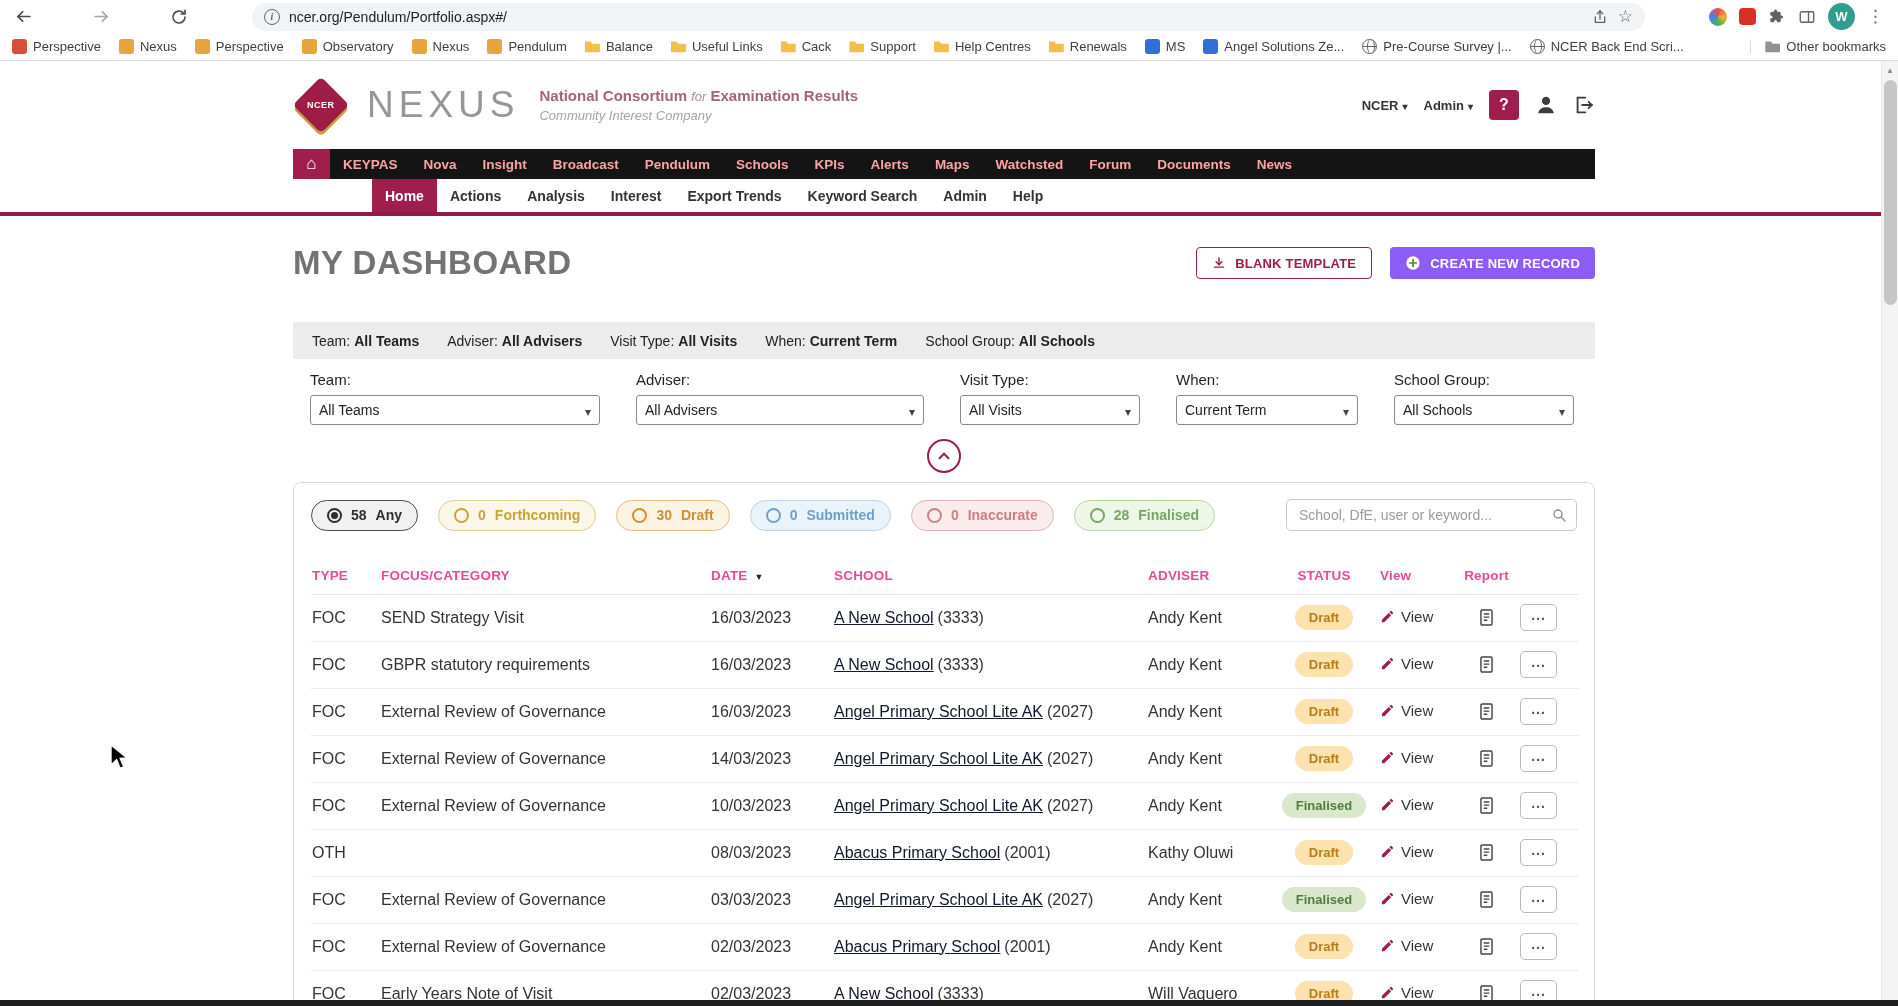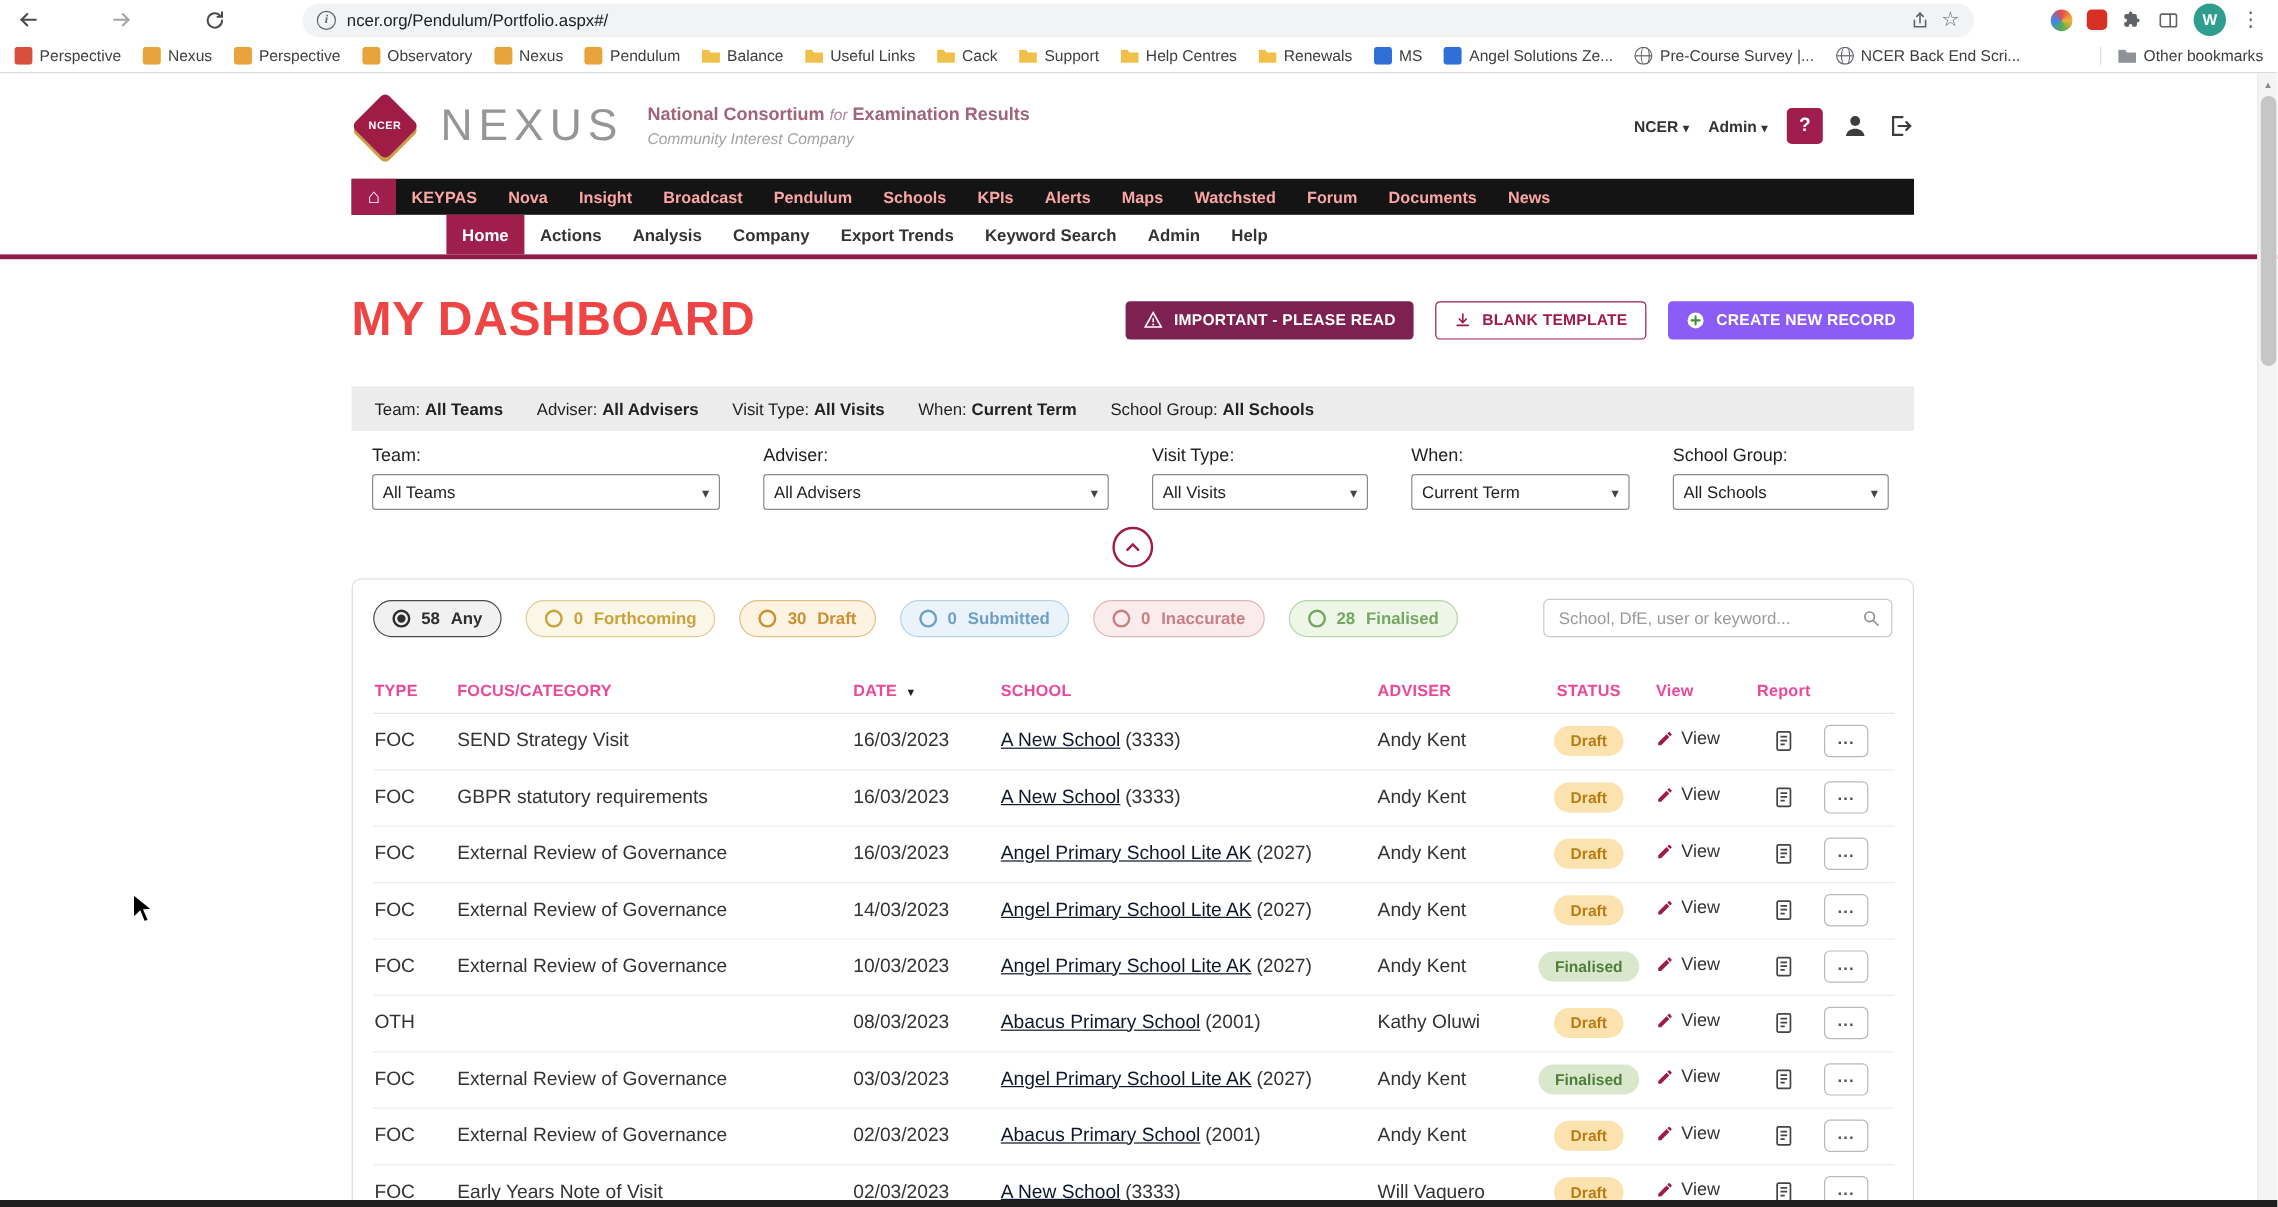--- a/index.html
+++ b/index.html
@@ -64,21 +64,21 @@
   .mn-item { color:#fca5a5; font-size:13.5px; font-weight:700; display:flex; align-items:center; padding:0 13px; cursor:pointer; text-decoration:none; }
 
   
   .sub-nav { position:absolute; top:118px; left:293px; width:1302px; height:33px; display:flex; align-items:stretch; padding-left:79px; }
   .sn-item { font-size:14px; font-weight:700; color:#333; display:flex; align-items:center; padding:0 13px; cursor:pointer; text-decoration:none; }
   .sn-item.active { background:#a01e4c; color:#fff; }
   .maroon-line { position:absolute; top:151px; left:0; right:0; height:4px; background:#8e1c49; }
 
   
   .dash-head { position:absolute; top:183px; left:293px; width:1302px; display:flex; align-items:center; justify-content:space-between; }
-  .dash-title { font-size:40px; font-weight:800; color:#ef4444; letter-spacing:.5px; margin:0; }
+  .dash-title { font-size:33px; font-weight:800; color:#737373; letter-spacing:.5px; margin:0; }
   .dash-buttons { display:flex; gap:18px; }
   .btn { display:flex; align-items:center; gap:9px; height:32px; padding:0 15px; border-radius:4px; font-size:13px; font-weight:700; cursor:pointer; border:none; font-family:inherit; letter-spacing:.2px; }
   .btn-important { background:#7c2150; color:#fff; }
   .btn-blank { background:#fff; border:1px solid #9e1c46; color:#9e1c46; }
   .btn-create { background:#8b5cf6; color:#fff; }
   .btn-outline-dark { background:#fff; border:1px solid #4a4a4a; color:#222; height:30px; }
 
   
   .summary-bar { position:absolute; top:261px; left:293px; width:1302px; height:37px; background:#ececec; display:flex; align-items:center; justify-content:space-between; padding:0 19px; }
   .sum-items { display:flex; gap:28px;justify-content:flex-end; }
@@ -330,39 +330,31 @@
         <a class="mn-item">Forum</a>
         <a class="mn-item">Documents</a>
         <a class="mn-item">News</a>
       </div>
   </div>
 
   <div class="sub-nav" id="sub-nav-items">
       <a class="sn-item active">Home</a>
       <a class="sn-item">Actions</a>
       <a class="sn-item">Analysis</a>
-      <a class="sn-item">Company</a>
+      <a class="sn-item">Interest</a>
       <a class="sn-item">Export Trends</a>
       <a class="sn-item">Keyword Search</a>
       <a class="sn-item">Admin</a>
       <a class="sn-item">Help</a>
     </div>
   <div class="maroon-line"></div>
 
   <div class="dash-head">
     <h1 class="dash-title">MY DASHBOARD</h1>
     <div class="dash-buttons">
-      <button class="btn btn-important">
-        <svg width="16" height="15" viewBox="0 0 24 22">
-            <path d="M12 2 L22 20 H2 Z" fill="none" stroke="#fff" stroke-width="2"></path>
-            <line x1="12" y1="9" x2="12" y2="14" stroke="#fff" stroke-width="2"></line>
-            <circle cx="12" cy="16.8" r="1.3" fill="#fff"></circle>
-          </svg>
-        <span>IMPORTANT - PLEASE READ</span>
-      </button>
       <button class="btn btn-blank">
         <svg width="14" height="14" viewBox="0 0 24 24" fill="none" stroke="currentColor" stroke-width="2.4" stroke-linecap="round">
             <path d="M12 3v11"></path>
             <path d="M7 10l5 5 5-5"></path>
             <path d="M4 19h16"></path>
           </svg>
         <span>BLANK TEMPLATE</span>
       </button>
       <button class="btn btn-create">
         <svg width="16" height="16" viewBox="0 0 24 24">

